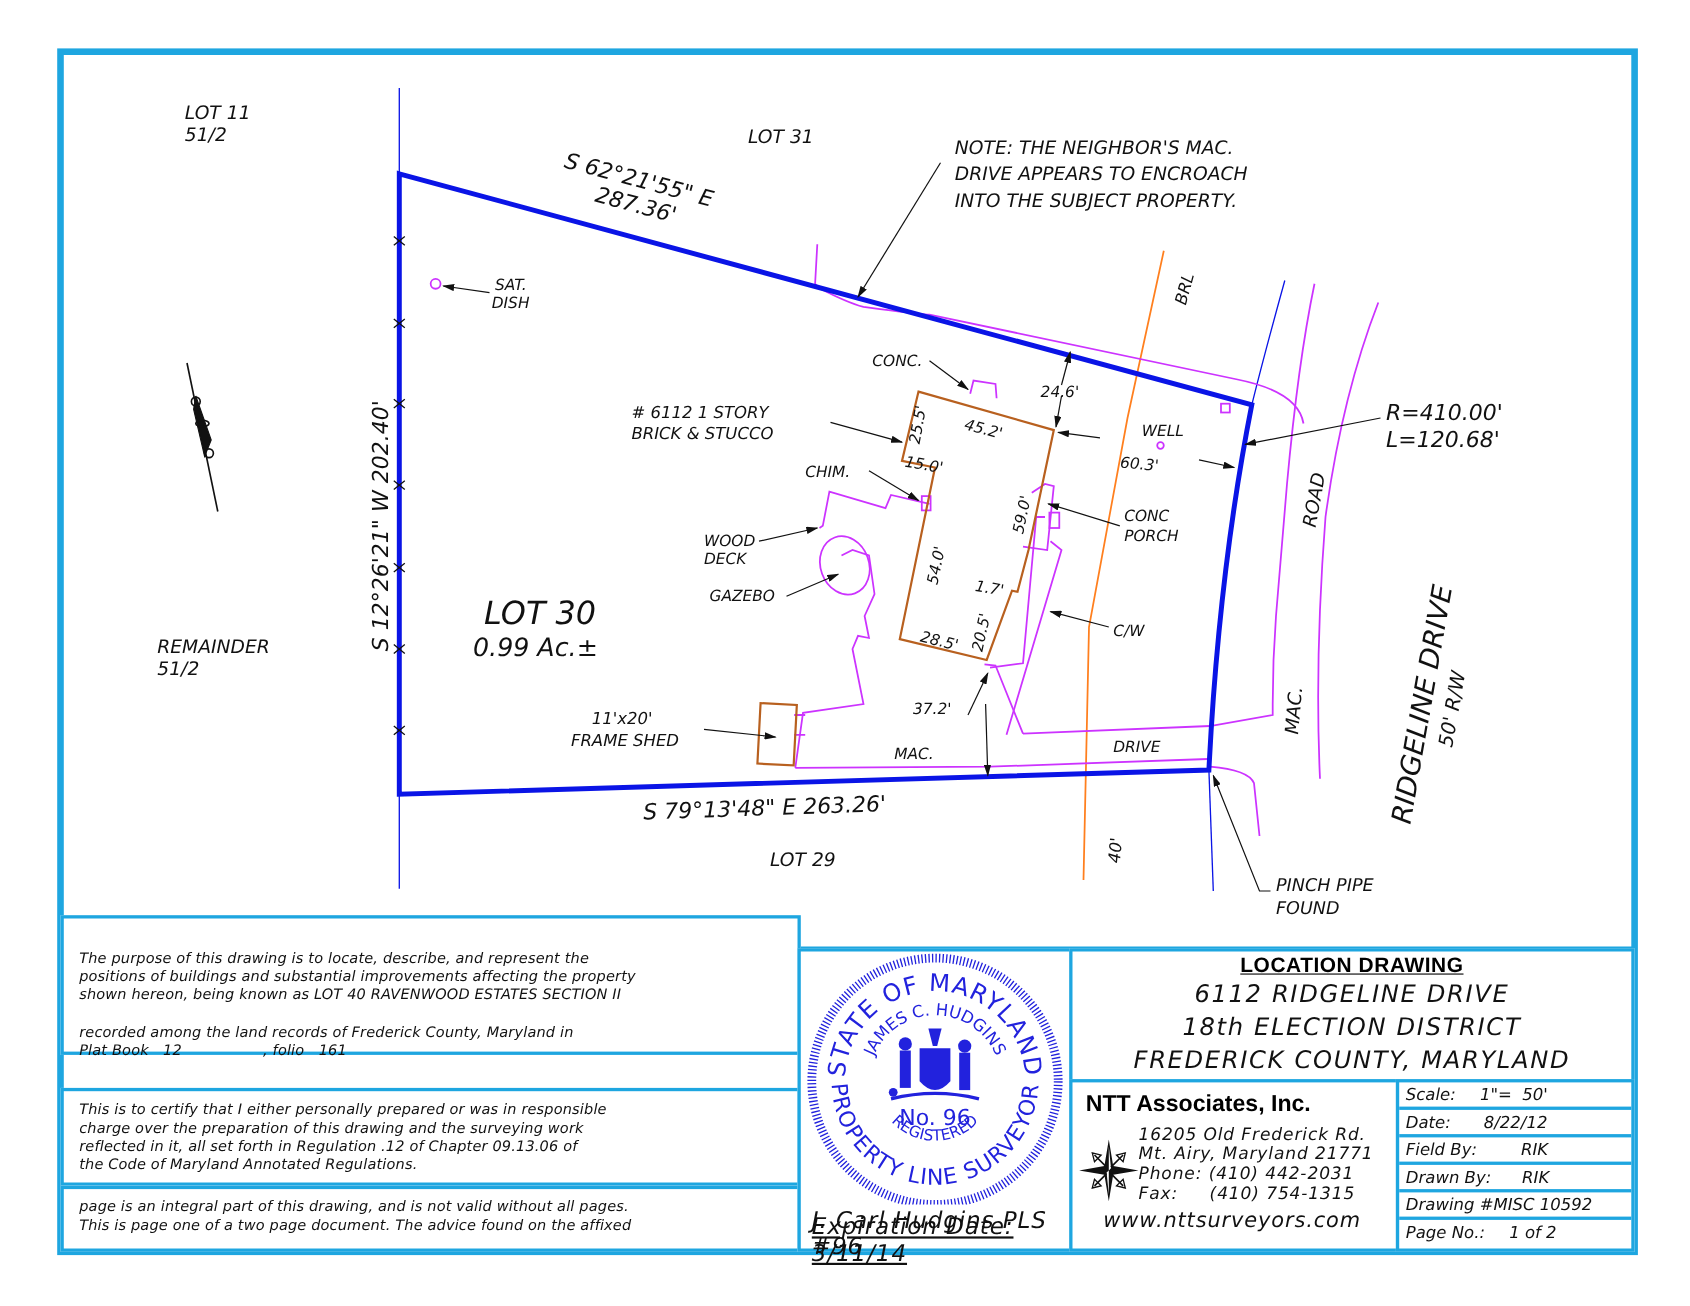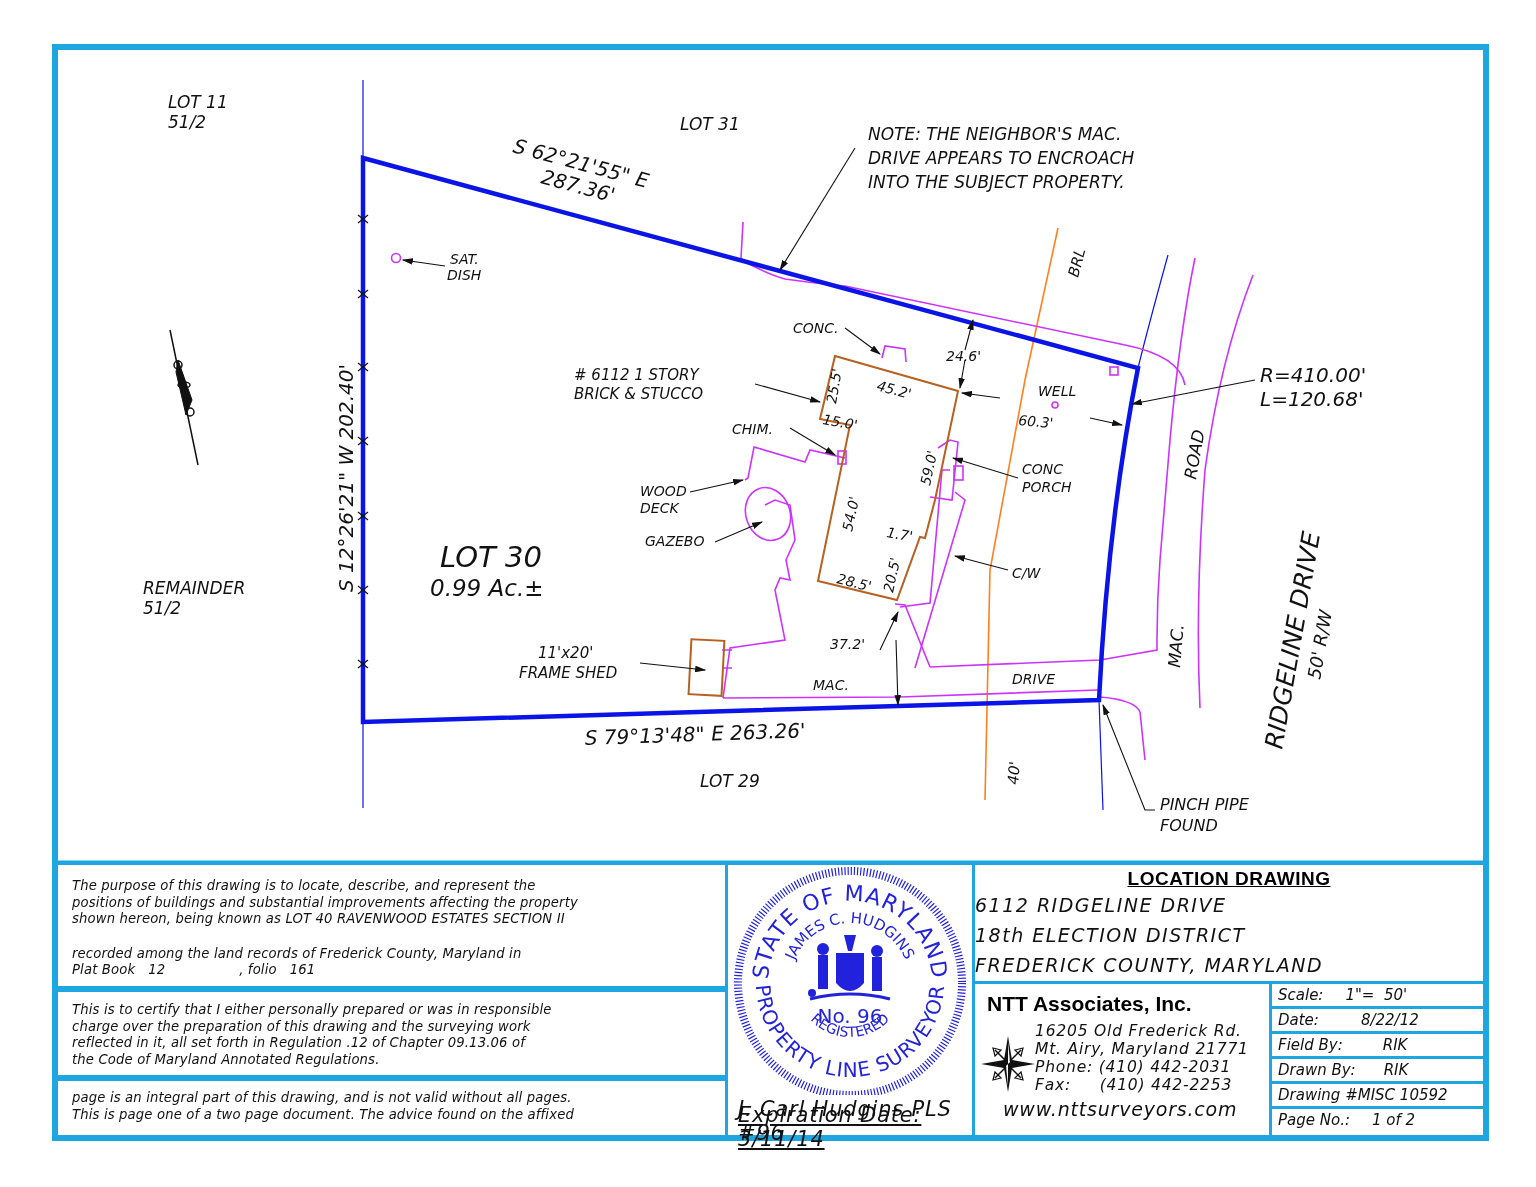--- a/index.html
+++ b/index.html
@@ -4,21 +4,21 @@
 <style>
   html, body { margin: 0; padding: 0; background: #ffffff; }
   body { width: 1536px; height: 1187px; position: relative; overflow: hidden; font-family: "Liberation Sans", sans-serif; }
   .frame { position: absolute; left: 52px; top: 44px; width: 1437px; height: 1097px; border: 6px solid #1ea6e0; box-sizing: border-box; background: #fff; }
   svg.plan { position: absolute; left: 0; top: 0; width: 1536px; height: 1187px; }
   .t { font-family: "DejaVu Sans", sans-serif; font-style: oblique; fill: #111; }
   .tb { position: absolute; box-sizing: border-box; border: 3px solid #1ea6e0; background: #fff; }
   .it { font-family: "DejaVu Sans", sans-serif; font-style: oblique; color: #111; }
   .notes p { margin: 0; font-size: 13.2px; line-height: 16.5px; letter-spacing: 0.15px; }
   .title-block .hdr { font-family: "Liberation Sans", sans-serif; font-weight: bold; font-size: 19px; text-align: center; letter-spacing: 0.5px; margin-top: 3px; text-decoration: underline; }
-  .title-block .ln { font-size: 19px; text-align: left; line-height: 30px; letter-spacing: 1.5px; }
+  .title-block .ln { font-size: 22px; text-align: center; line-height: 30px; letter-spacing: 1.5px; }
   .company .name { font-family: "Liberation Sans", sans-serif; font-weight: bold; font-size: 21px; position:absolute; left: 12px; top: 8px; }
   .company .addr { position:absolute; left: 60px; top: 38px; font-size: 15.5px; line-height: 18px; letter-spacing: 0.8px; }
   .company .web { position:absolute; left: 28px; top: 114px; font-size: 19px; letter-spacing: 0.8px; }
   .info-row { position:absolute; left:0; width: 100%; box-sizing:border-box; border-bottom: 3px solid #1ea6e0; font-size: 15px; height: 25px; line-height: 22px; padding-left: 6px; white-space: pre; }
   .info-row:last-child { border-bottom: none; }
   .seal-cap { position: absolute; left: 10px; font-size: 21px; letter-spacing: 0.8px; }
 </style>
 </head>
 <body>
 
@@ -182,21 +182,21 @@
       <text class="t" x="930" y="486" transform="rotate(-78 930 486)">59.0'</text>
       <text class="t" x="852" y="532" transform="rotate(-78 852 532)">54.0'</text>
       <text class="t" x="886" y="537" transform="rotate(10 886 537)">1.7'</text>
       <text class="t" x="893" y="593" transform="rotate(-78 893 593)">20.5'</text>
       <text class="t" x="836" y="583" transform="rotate(14 836 583)">28.5'</text>
       <text class="t" x="830" y="649">37.2'</text>
     </g>
   </g>
 </svg>
 
-<div class="tb notes" style="left:55px; top:862px; width:673px; height:127px; padding:13px 0 0 14px;">
+<div class="tb notes" style="left:55px; top:832px; width:673px; height:127px; padding:29px 0 0 14px;">
   <p class="it">The purpose of this drawing is to locate, describe, and represent the</p>
   <p class="it">positions of buildings and substantial improvements affecting the property</p>
   <p class="it">shown hereon, being known as LOT 40 RAVENWOOD ESTATES SECTION II</p>
   <p class="it" style="height:18px"></p>
   <p class="it">recorded among the land records of Frederick County, Maryland in</p>
   <p class="it" style="white-space:pre">Plat Book   12                 , folio   161</p>
 </div>
 <div class="tb notes" style="left:55px; top:989px; width:673px; height:89px; padding:10px 0 0 14px;">
   <p class="it">This is to certify that I either personally prepared or was in responsible</p>
   <p class="it">charge over the preparation of this drawing and the surveying work</p>
@@ -249,25 +249,25 @@
   <svg style="position:absolute; left:6px; top:52px;" width="54" height="56" viewBox="0 0 54 56">
     <path d="M27,0 L31,24 L54,28 L31,32 L27,56 L23,32 L0,28 L23,24 Z" fill="#111"></path>
     <path d="M27,6 L29,26 L27,28 Z M27,50 L25,30 L27,28 Z" fill="#fff"></path>
     <path d="M14,14 L25,25 M40,14 L29,25 M14,42 L25,31 M40,42 L29,31" stroke="#111" stroke-width="1.5"></path>
     <path d="M12,12 L20,14 L14,20 Z M42,12 L40,20 L34,14 Z M12,44 L14,36 L20,42 Z M42,44 L34,42 L40,36 Z" fill="none" stroke="#111" stroke-width="1.2"></path>
   </svg>
   <div class="addr it">
     <div>16205 Old Frederick Rd.</div>
     <div>Mt. Airy, Maryland 21771</div>
     <div>Phone: (410) 442-2031</div>
-    <div style="white-space:pre">Fax:     (410) 442-2253</div>
+    <div style="white-space:pre">Fax:     (410) 754-1315</div>
   </div>
   <div class="web it">www.nttsurveyors.com</div>
 </div>
 
 <div class="tb" style="left:1269px; top:981px; width:217px; height:157px;">
   <div class="info-row it" style="top:0;"><span>Scale:</span><span style="margin-left:22px">1"=  50'</span></div>
-  <div class="info-row it" style="top:25px;"><span>Date:</span><span style="margin-left:42px">8/22/12</span></div>
+  <div class="info-row it" style="top:25px;"><span>Date:</span><span style="margin-left:30px">8/22/12</span></div>
   <div class="info-row it" style="top:50px;"><span>Field By:</span><span style="margin-left:40px">RIK</span></div>
   <div class="info-row it" style="top:75px;"><span>Drawn By:</span><span style="margin-left:28px">RIK</span></div>
   <div class="info-row it" style="top:100px;"><span>Drawing #</span><span>MISC 10592</span></div>
   <div class="info-row it" style="top:125px; border-bottom:none;"><span>Page No.:</span><span style="margin-left:22px">1 of 2</span></div>
 </div>
 
 </body></html>

